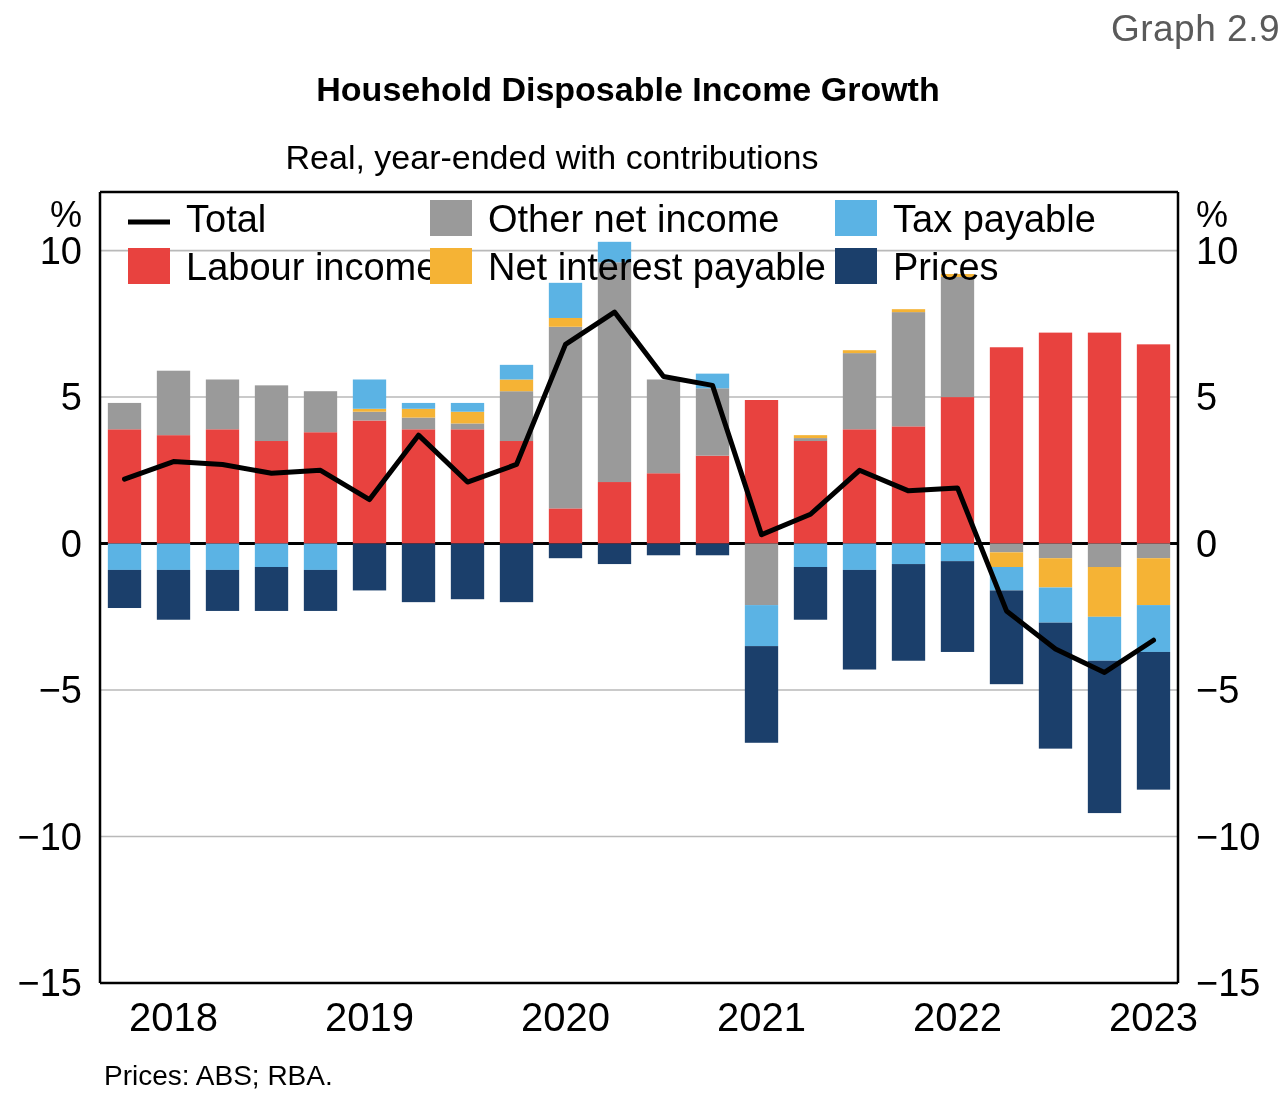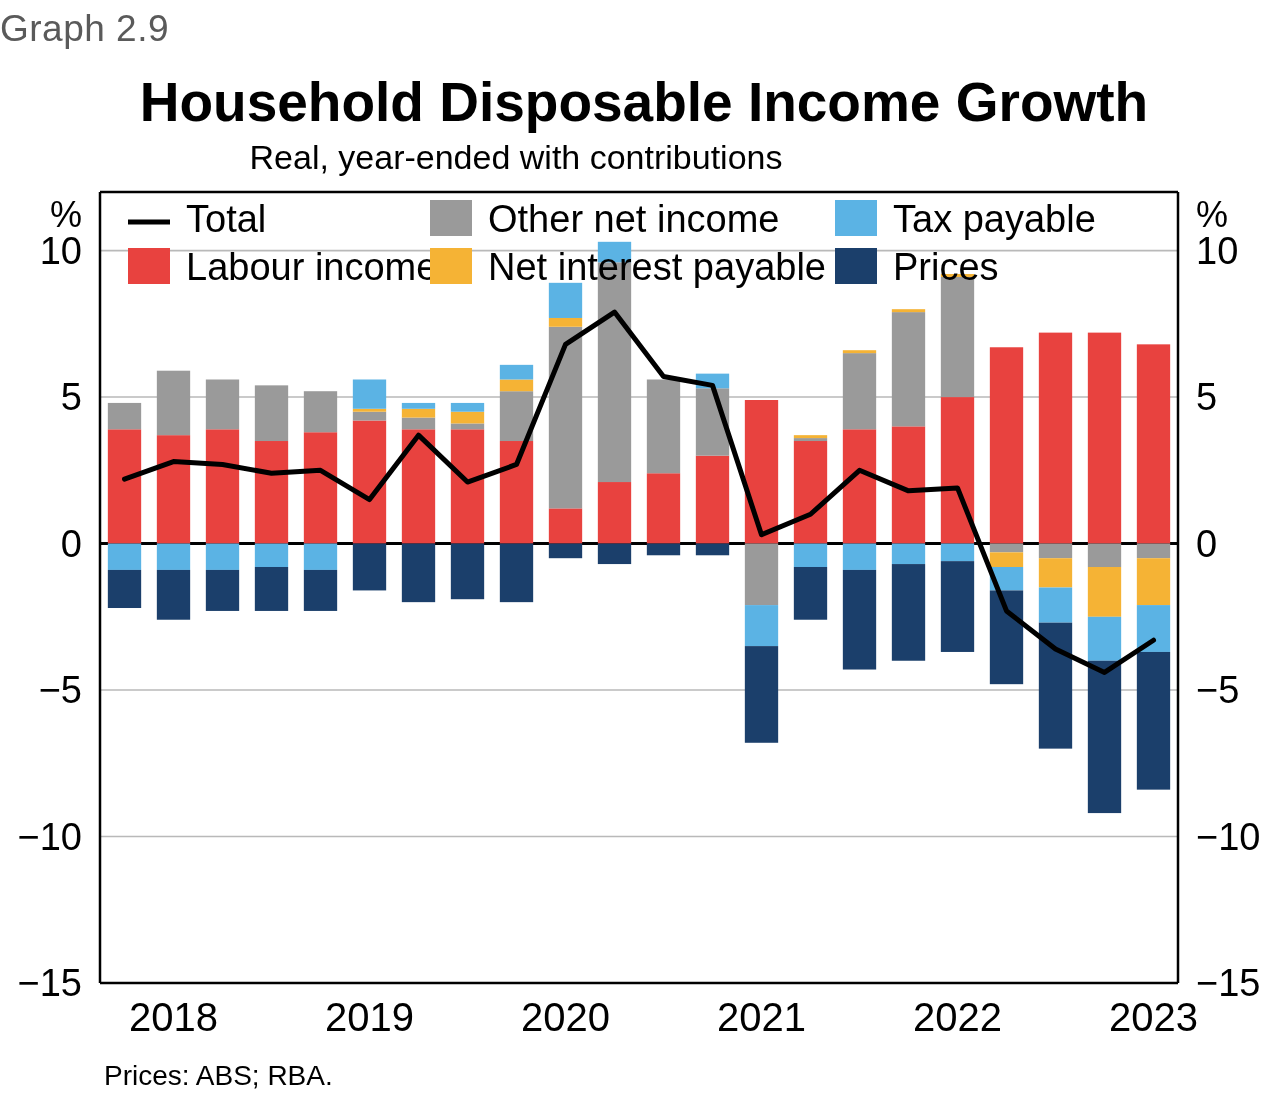--- a/index.html
+++ b/index.html
@@ -17,43 +17,44 @@
   #page {
     position: relative;
     width: 1280px;
     height: 1111px;
   }
   .graph-number {
     position: absolute;
     top: 8px;
     left: 0;
     width: 1280px;
-    text-align: left;
+    text-align: right;
     font-size: 37px;
     color: #5a5a5a;
     letter-spacing: 0.5px;
   }
   .main-title {
     position: absolute;
     top: 70px;
-    left: 16px;
+    left: 0;
     width: 1256px;
     text-align: center;
-    font-size: 55px;
+    font-size: 34px;
     font-weight: bold;
     color: #000000;
   }
   .subtitle {
     position: absolute;
     top: 138px;
     left: 0;
     width: 1032px;
     text-align: center;
     font-size: 34px;
     color: #000000;
+    padding-left: 36px;
   }
   .plot-wrap {
     position: absolute;
     left: 0;
     top: 0;
     width: 1264px;
     height: 1111px;
   }
   .sources {
     position: absolute;

